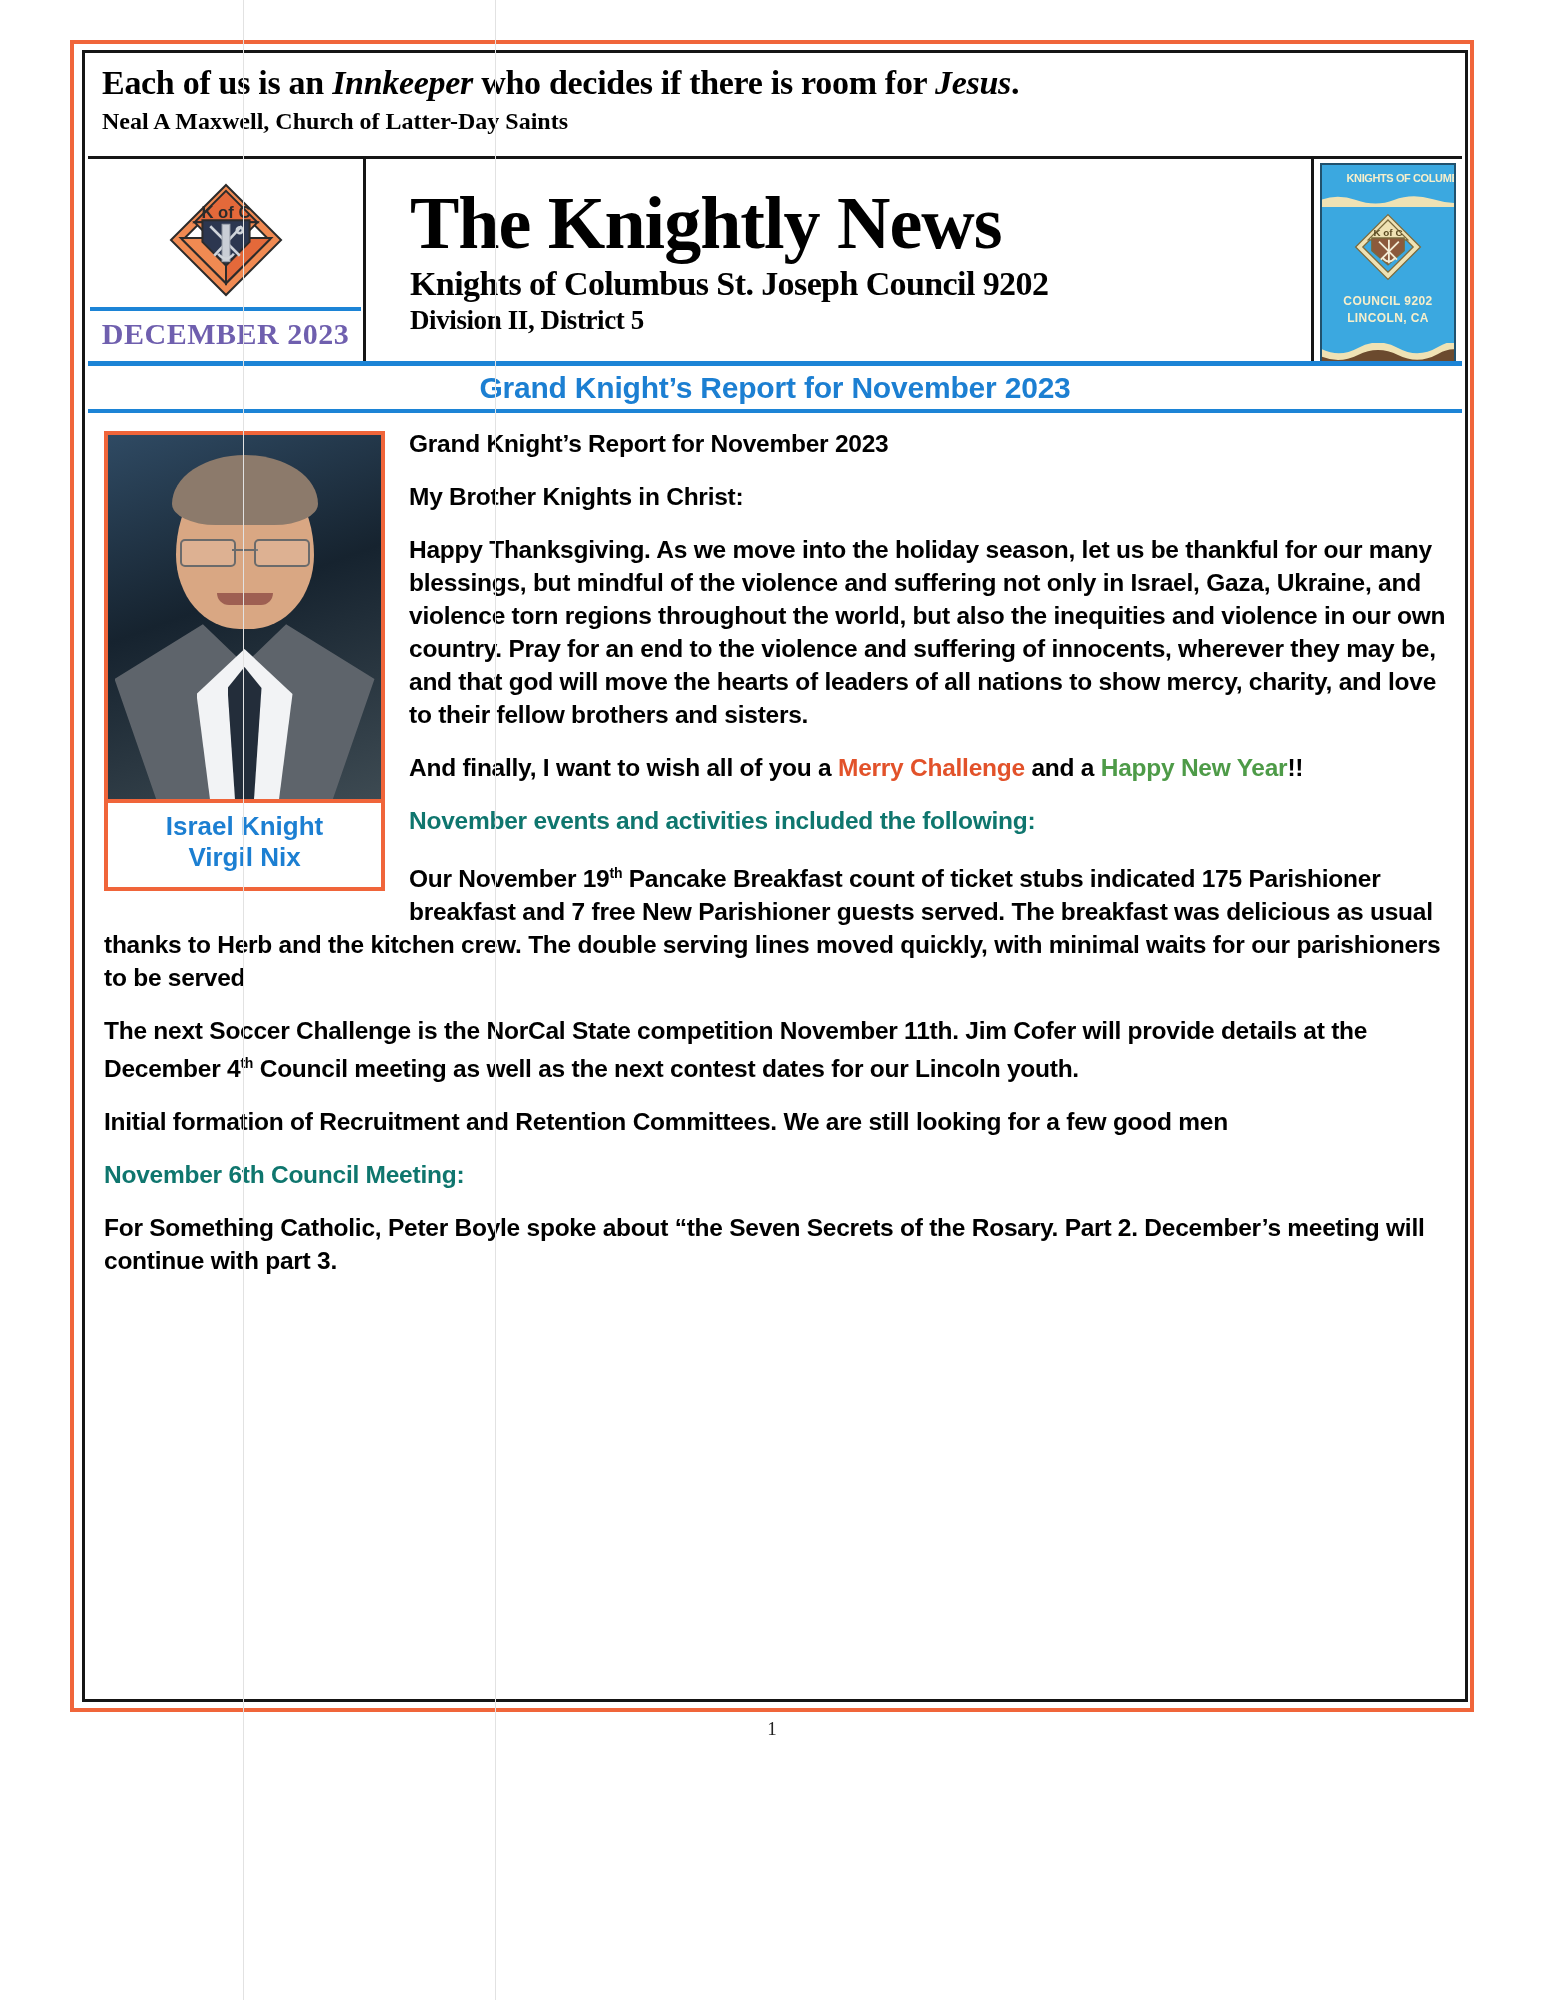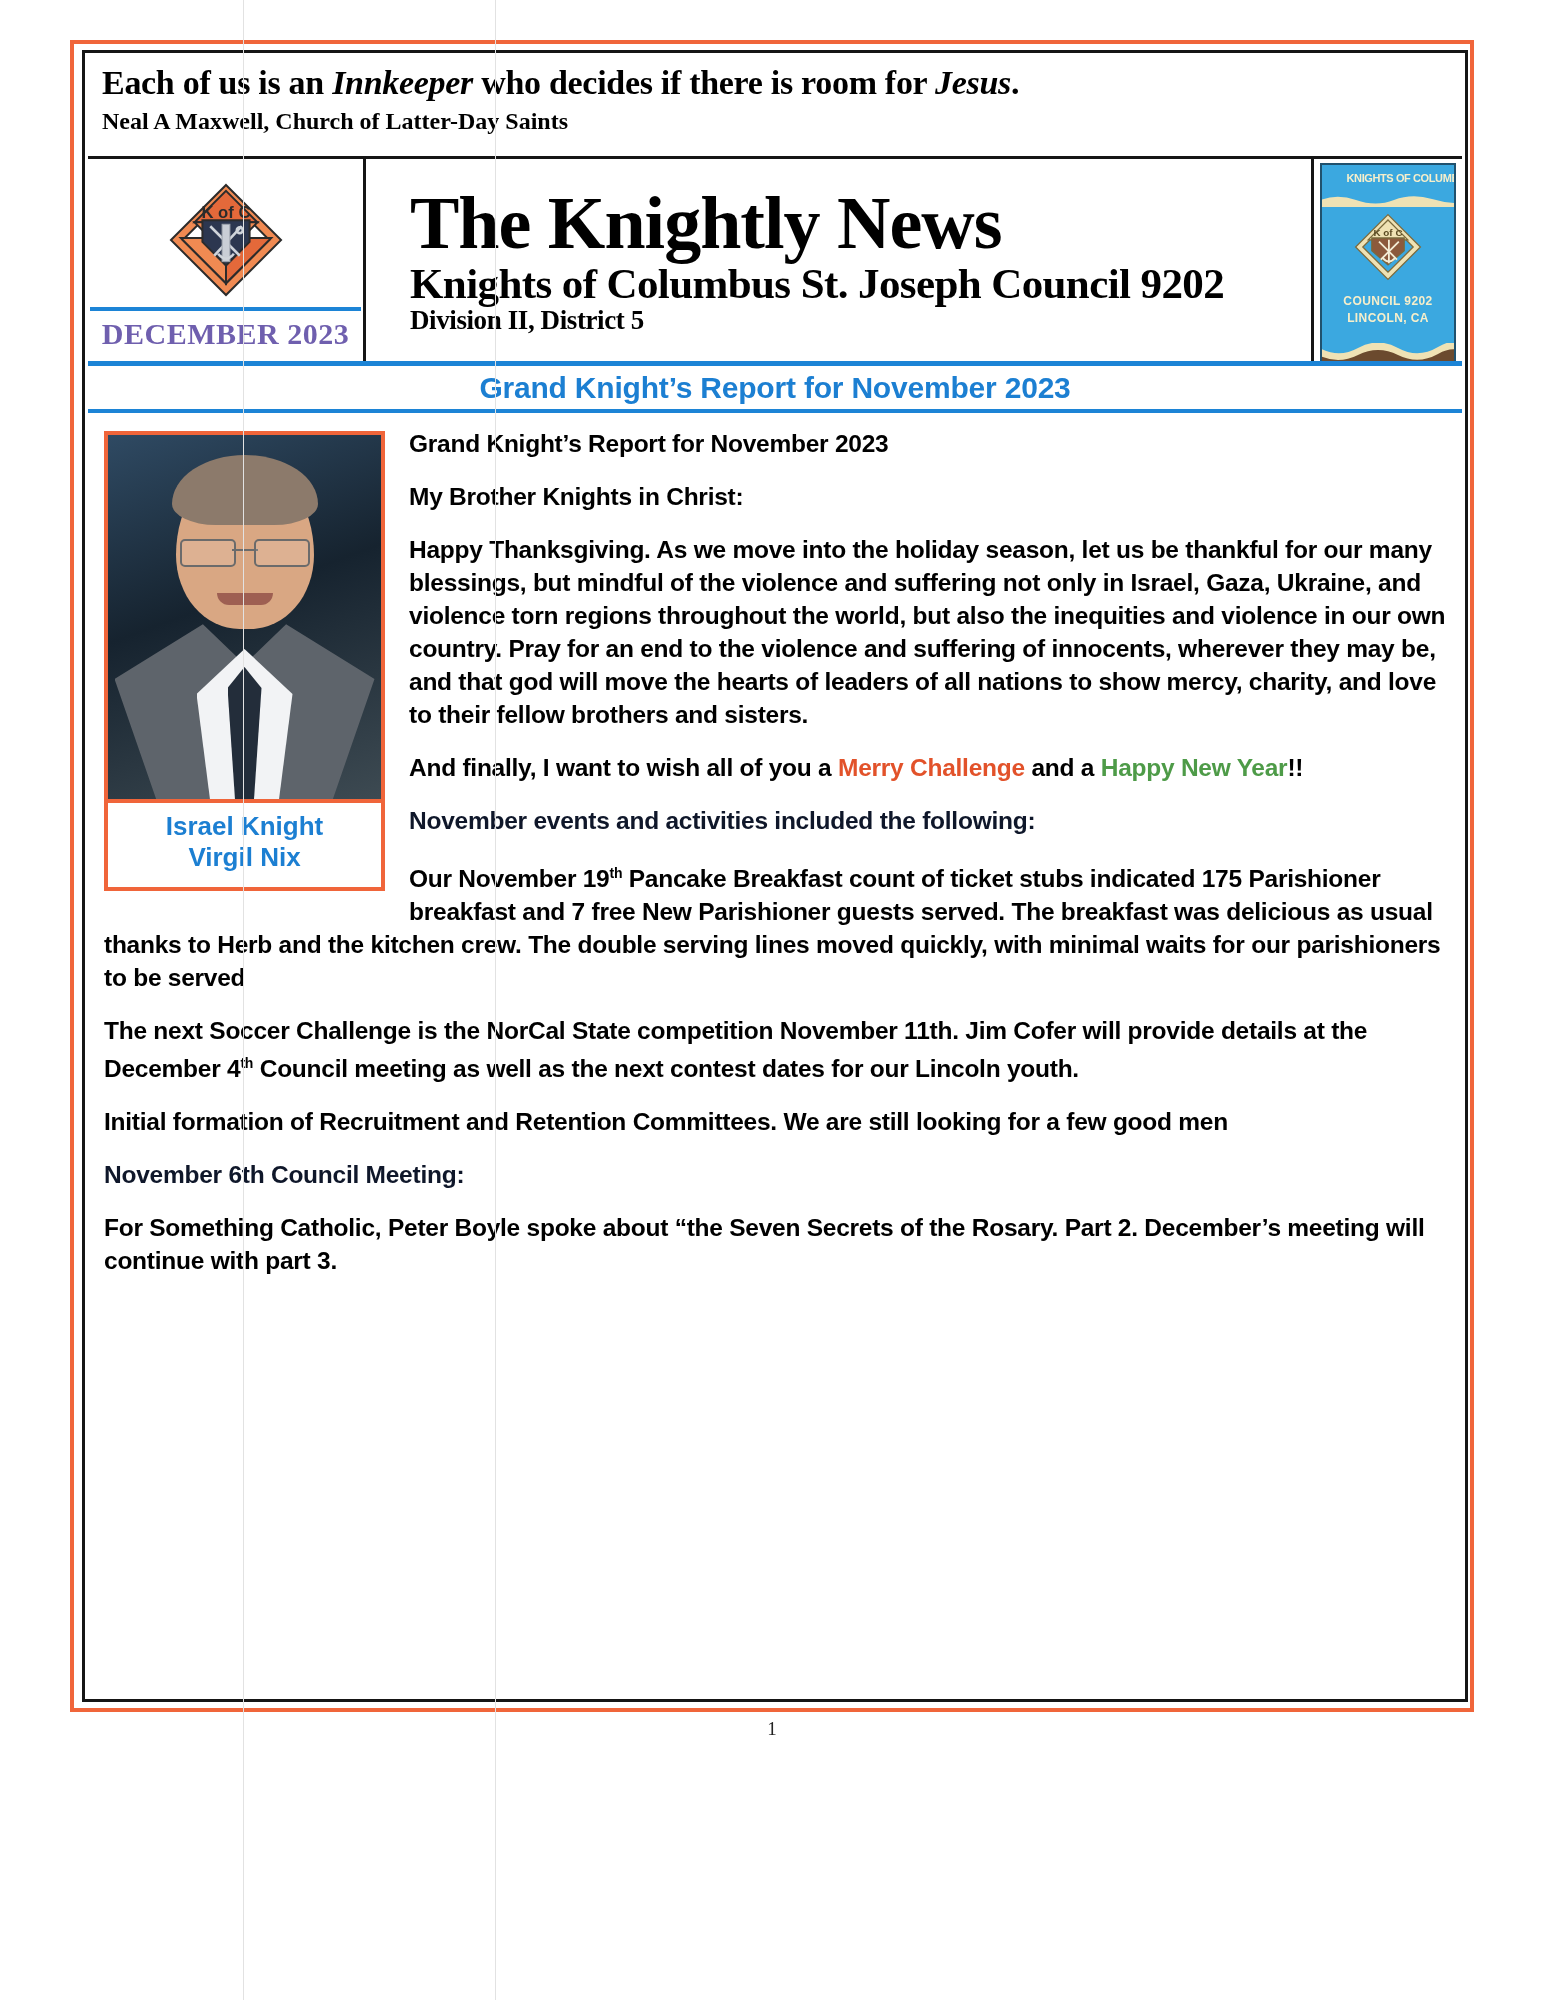--- a/index.html
+++ b/index.html
@@ -34,21 +34,21 @@
 
   .emblem{position:absolute;left:50%;top:22px;transform:translateX(-50%);width:118px;height:118px;}
 
   .datebox{position:absolute;left:2px;right:2px;bottom:4px;height:46px;
            border-top:4px solid #1C84D6;display:flex;align-items:center;justify-content:center;}
   .datebox span{font-family:"Liberation Serif",serif;font-weight:bold;font-size:30px;letter-spacing:.5px;
                 color:#6F5FAE;}
 
   .paper-title{font-family:"Liberation Serif",serif;font-weight:bold;font-size:74px;line-height:78px;
                letter-spacing:-1px;}
-  .paper-sub1{font-family:"Liberation Serif",serif;font-weight:bold;font-size:43px;line-height:40px;
+  .paper-sub1{font-family:"Liberation Serif",serif;font-weight:bold;font-size:34px;line-height:40px;
               letter-spacing:-.6px;margin-top:2px;}
   .paper-sub2{font-family:"Liberation Serif",serif;font-weight:bold;font-size:27px;line-height:32px;
               letter-spacing:-.4px;}
 
   
   .banner{position:absolute;left:6px;right:6px;top:4px;bottom:-4px;background:#3BA8E0;
           border:2px solid #20516e;overflow:hidden;}
   .bn-top{position:absolute;top:0;left:0;right:0;height:26px;display:flex;align-items:center;justify-content:center;padding-left:44px;}
   .bn-top span{font-family:"Liberation Sans",sans-serif;font-weight:bold;font-size:11px;color:#F7EFCB;
                letter-spacing:-.4px;white-space:nowrap;}
@@ -69,21 +69,21 @@
   .body-wrap{position:relative;padding:14px 16px 0 16px;box-sizing:border-box;}
 
   .photo-block{float:left;width:285px;margin:4px 20px 6px 0;}
   .photo{width:281px;height:372px;border:4px solid #F0653A;box-sizing:border-box;position:relative;
          overflow:hidden;background:#20334a;}
   .cap{width:281px;border:4px solid #F0653A;border-top:0;box-sizing:border-box;padding:8px 0 14px 0;text-align:center;}
   .cap div{font-family:"Liberation Sans",sans-serif;font-weight:bold;font-size:26px;line-height:31px;color:#1C7FD2;}
 
   p.t{font-family:"Liberation Sans",sans-serif;font-weight:bold;font-size:24.5px;line-height:33px;
       margin:0 0 20px 0;letter-spacing:-.25px;}
-  .hd-orange{color:#0f172a;}
+  .hd-orange{color:#0f766e;}
   .c-red{color:#E2522A;}
   .c-green{color:#4E9B48;}
   sup{font-size:14px;vertical-align:super;margin-top:8px;}
 
   .clearfix::after{content:"";display:block;clear:both;}
 
   .pagenum{position:absolute;left:0;right:0;top:1718px;text-align:center;
            font-family:"Liberation Serif",serif;font-size:19px;color:#222;}
 
   

